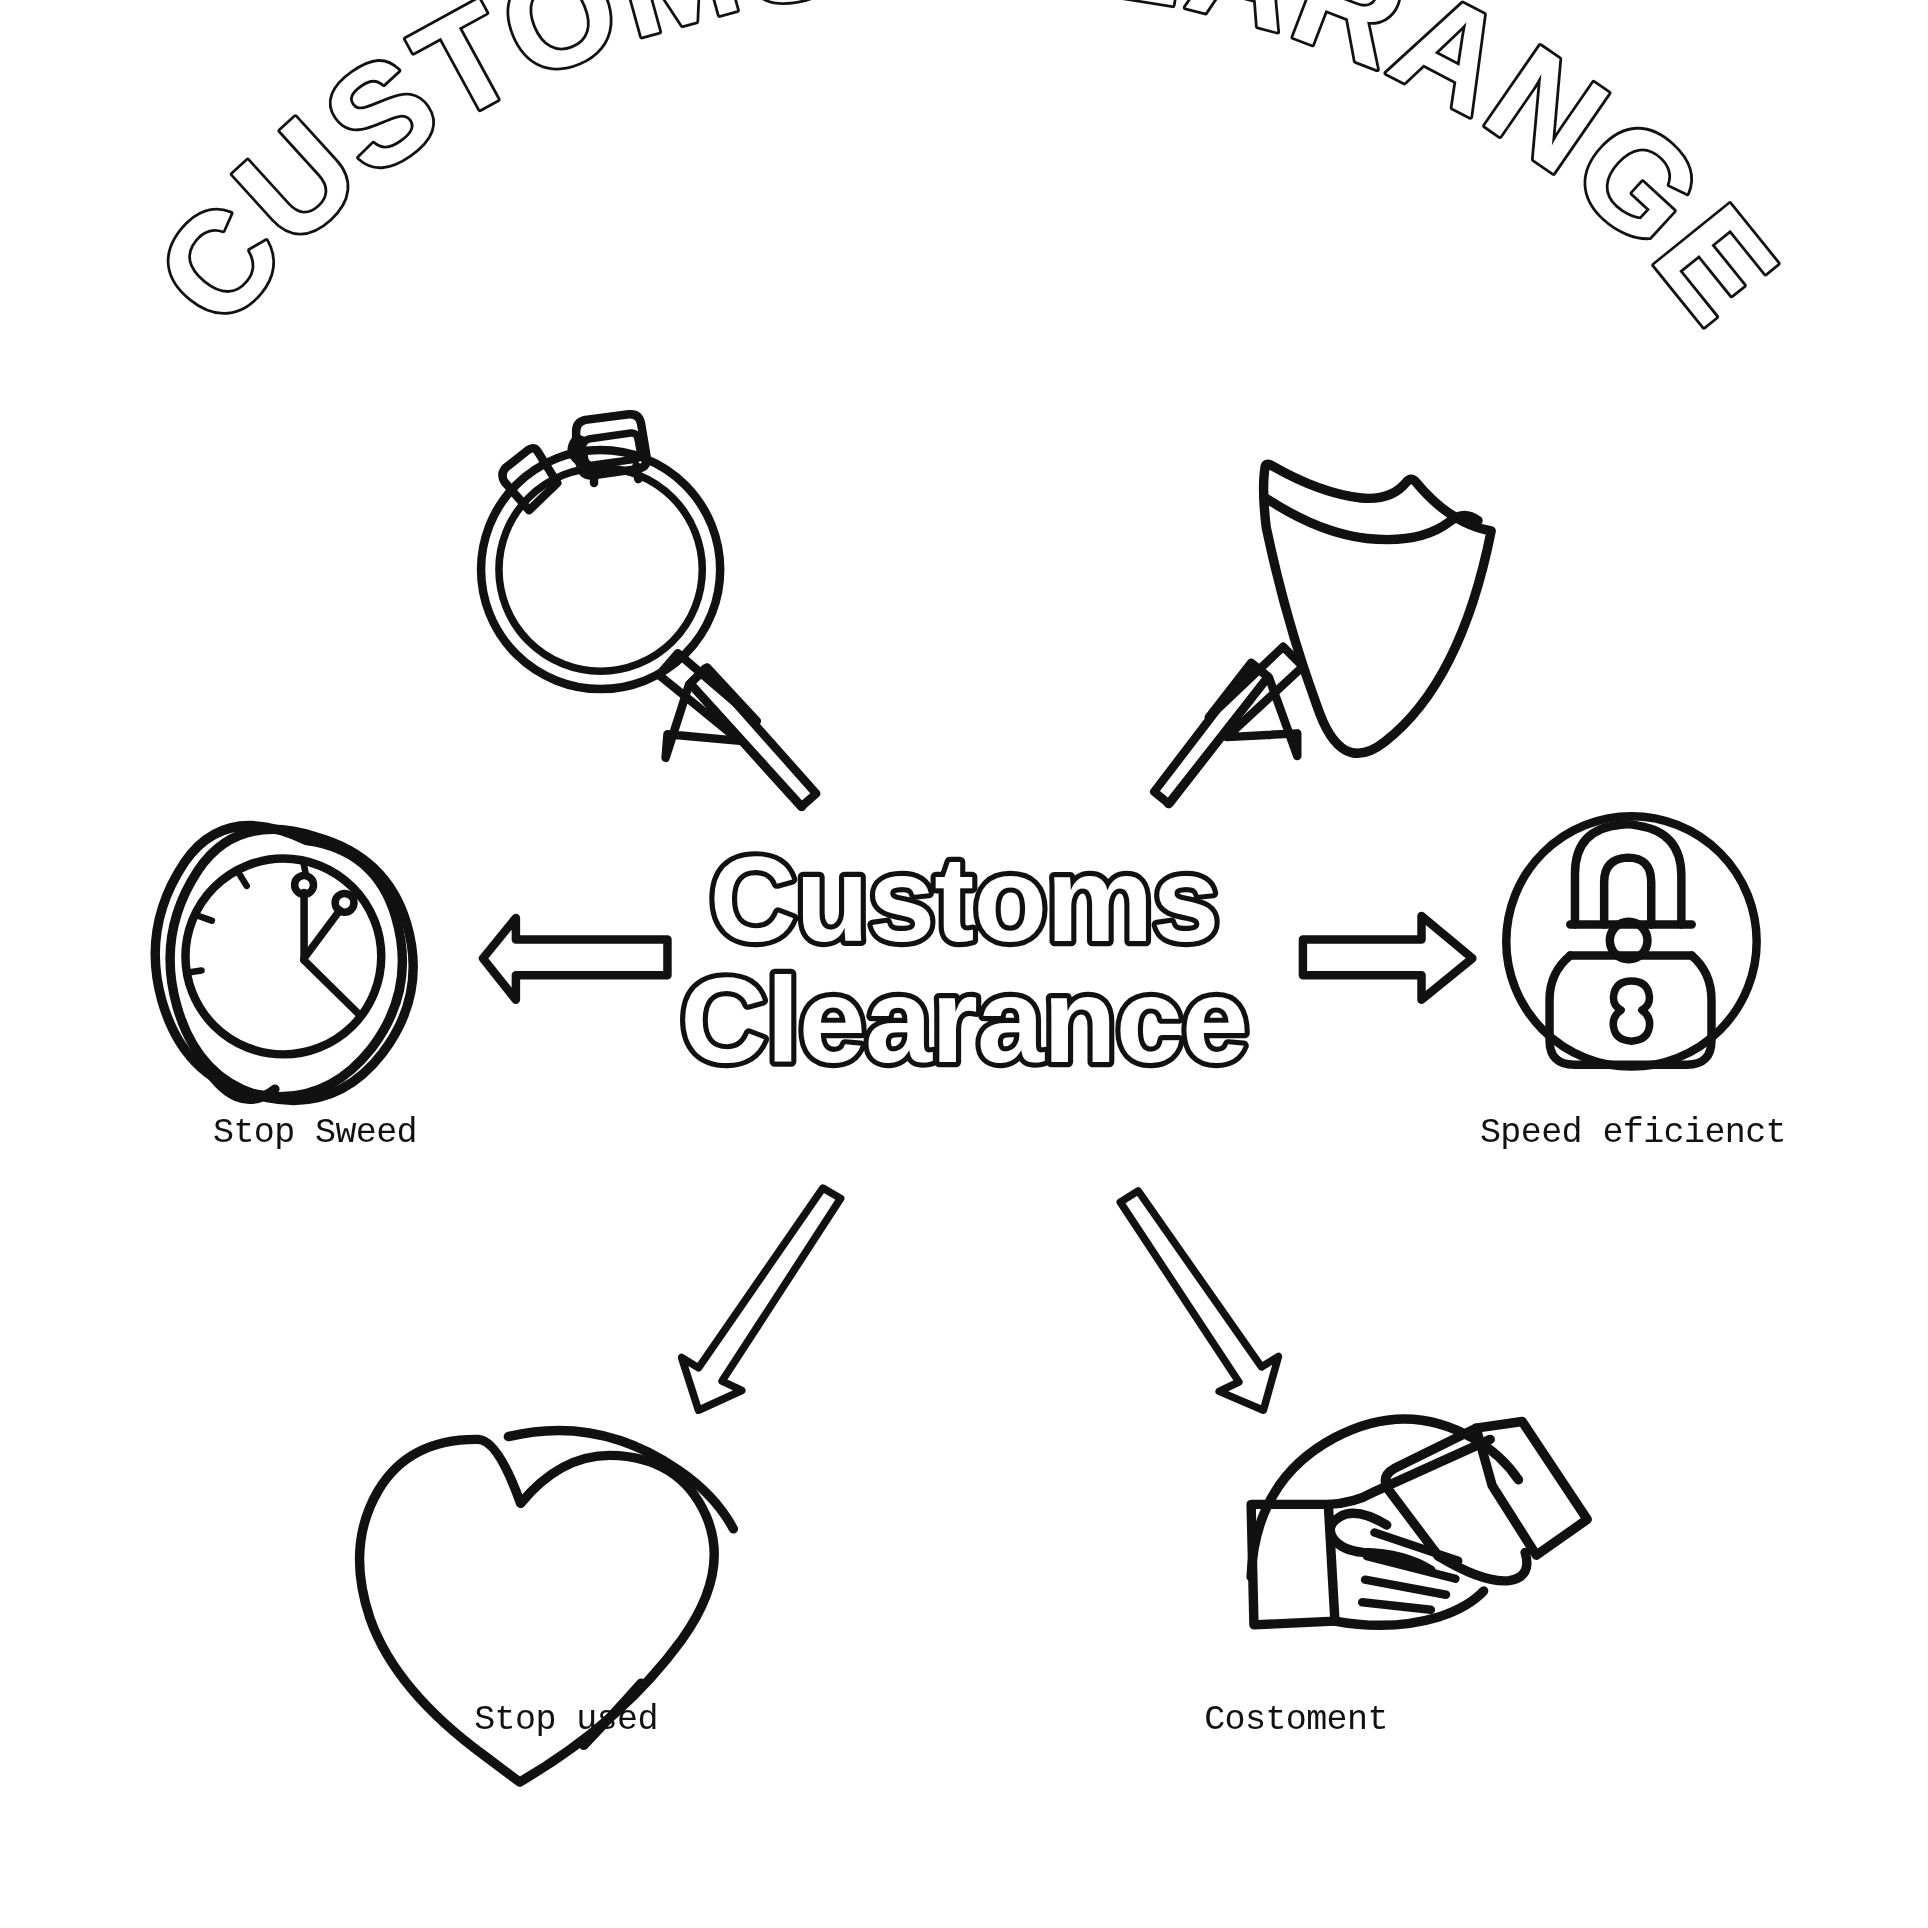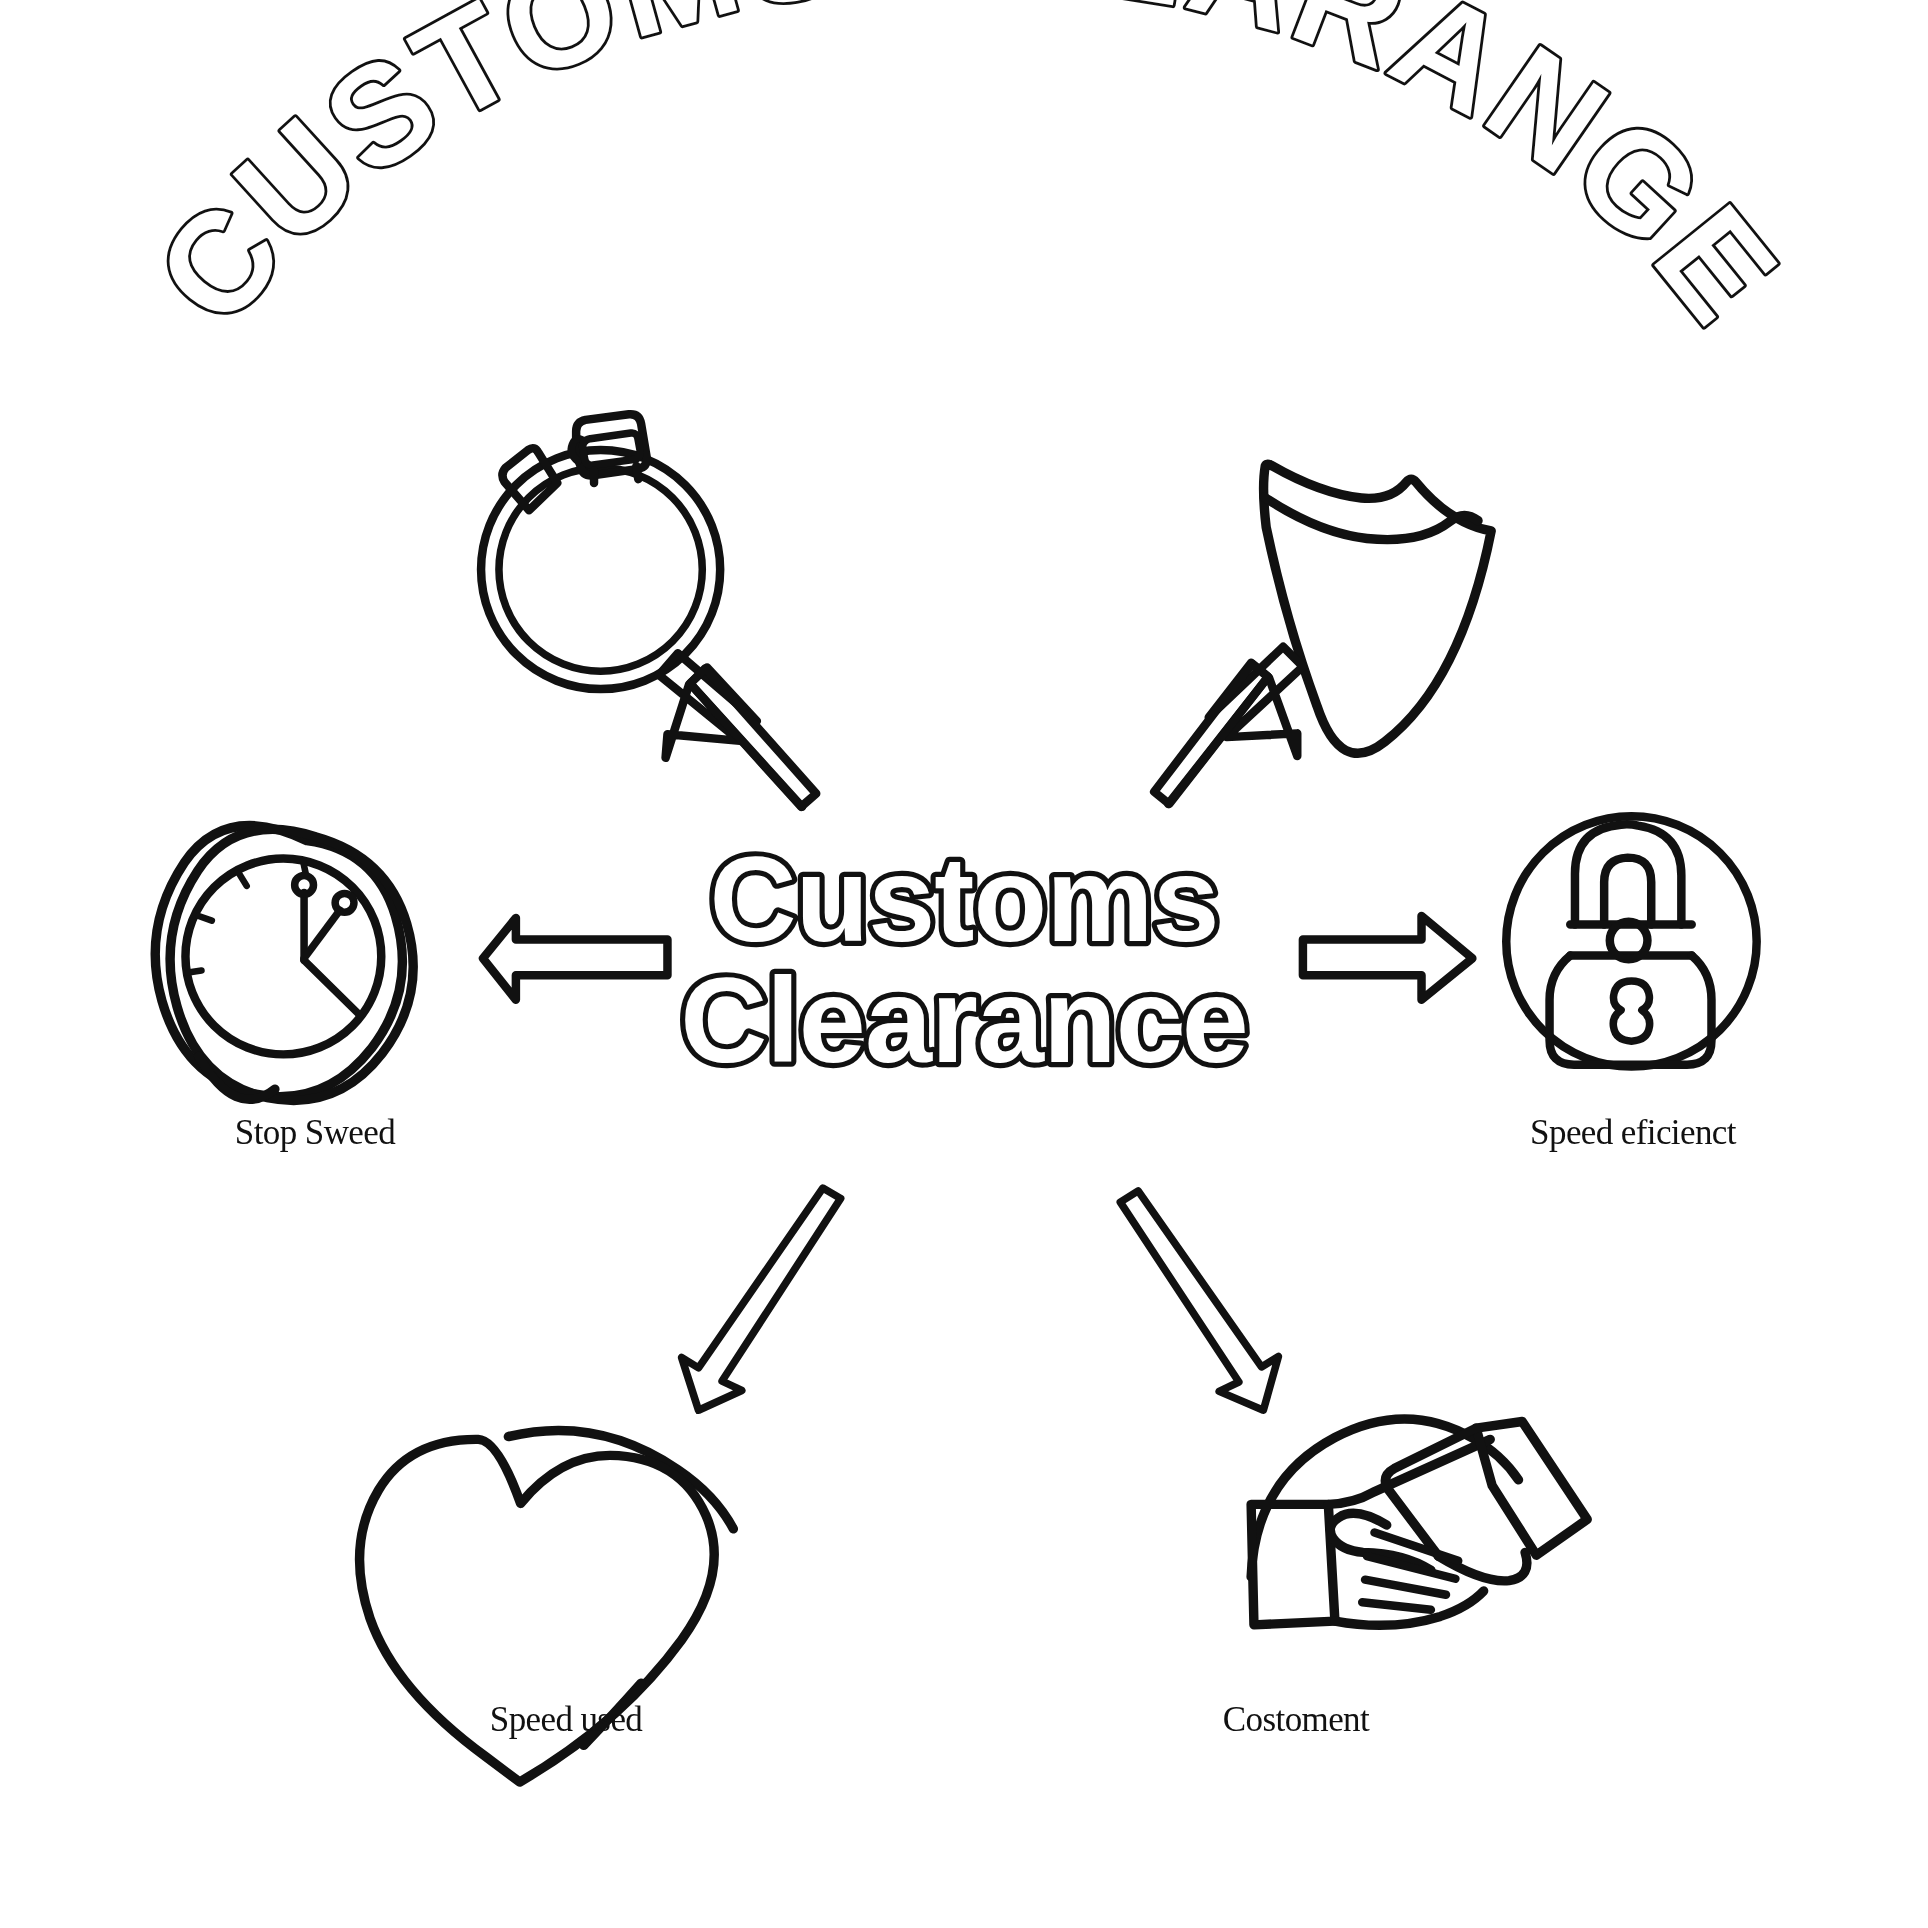--- a/index.html
+++ b/index.html
@@ -25,21 +25,21 @@
   .stroke {
     fill: none;
     stroke: #111111;
     stroke-linecap: round;
     stroke-linejoin: round;
   }
   .node-label {
     position: absolute;
     text-align: center;
     color: #111111;
-    font-family: Liberation Serif, serif;
+    font-family: Liberation Mono, monospace;
     font-size: 35px;
     font-weight: 500;
     letter-spacing: -0.6px;
     white-space: nowrap;
     transform: translateX(-50%);
   }
   .arch-title-text {
     font-family: "Liberation Sans", sans-serif;
     font-weight: bold;
     font-size: 150px;
@@ -226,18 +226,18 @@
     <text class="center-title-text" x="1024" y="1000" text-anchor="middle">Customs</text>
     <text class="center-title-inner" x="1024" y="1000" text-anchor="middle">Customs</text>
     <text class="center-title-text" x="1024" y="1128" text-anchor="middle">Clearance</text>
     <text class="center-title-inner" x="1024" y="1128" text-anchor="middle">Clearance</text>
   </svg>
 
   <div class="node-label" style="left:315px; top:1113px;">Stop Sweed</div>
 
   <div class="node-label" style="left:1633px; top:1113px;">Speed eficienct</div>
 
-  <div class="node-label" style="left:566px; top:1700px;">Speed used</div>
+  <div class="node-label" style="left:566px; top:1700px;">Stop used</div>
 
   <div class="node-label" style="left:1296px; top:1700px;">Costoment</div>
 
 </div>
 
 
 </body></html>

